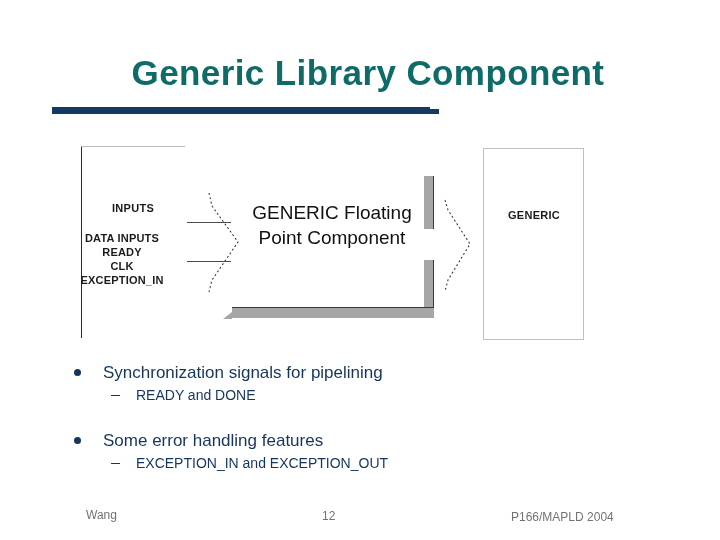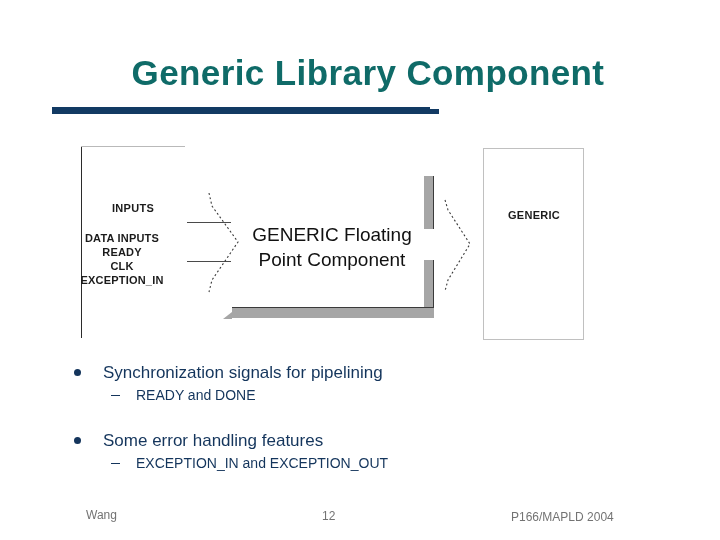--- a/index.html
+++ b/index.html
@@ -124,21 +124,21 @@
     top: 4px;
     width: 0;
     height: 0;
     border-top: 0 solid transparent;
     border-bottom: 7px solid #a6a6a6;
     border-left: 9px solid transparent;
   }
   .center-label {
     position: absolute;
     left: 237px;
-    top: 222px;
+    top: 200px;
     width: 190px;
     text-align: center;
     color: #111111;
     font-size: 19px;
     line-height: 25px;
     white-space: nowrap;
   }
 
   
   .io-heading {

